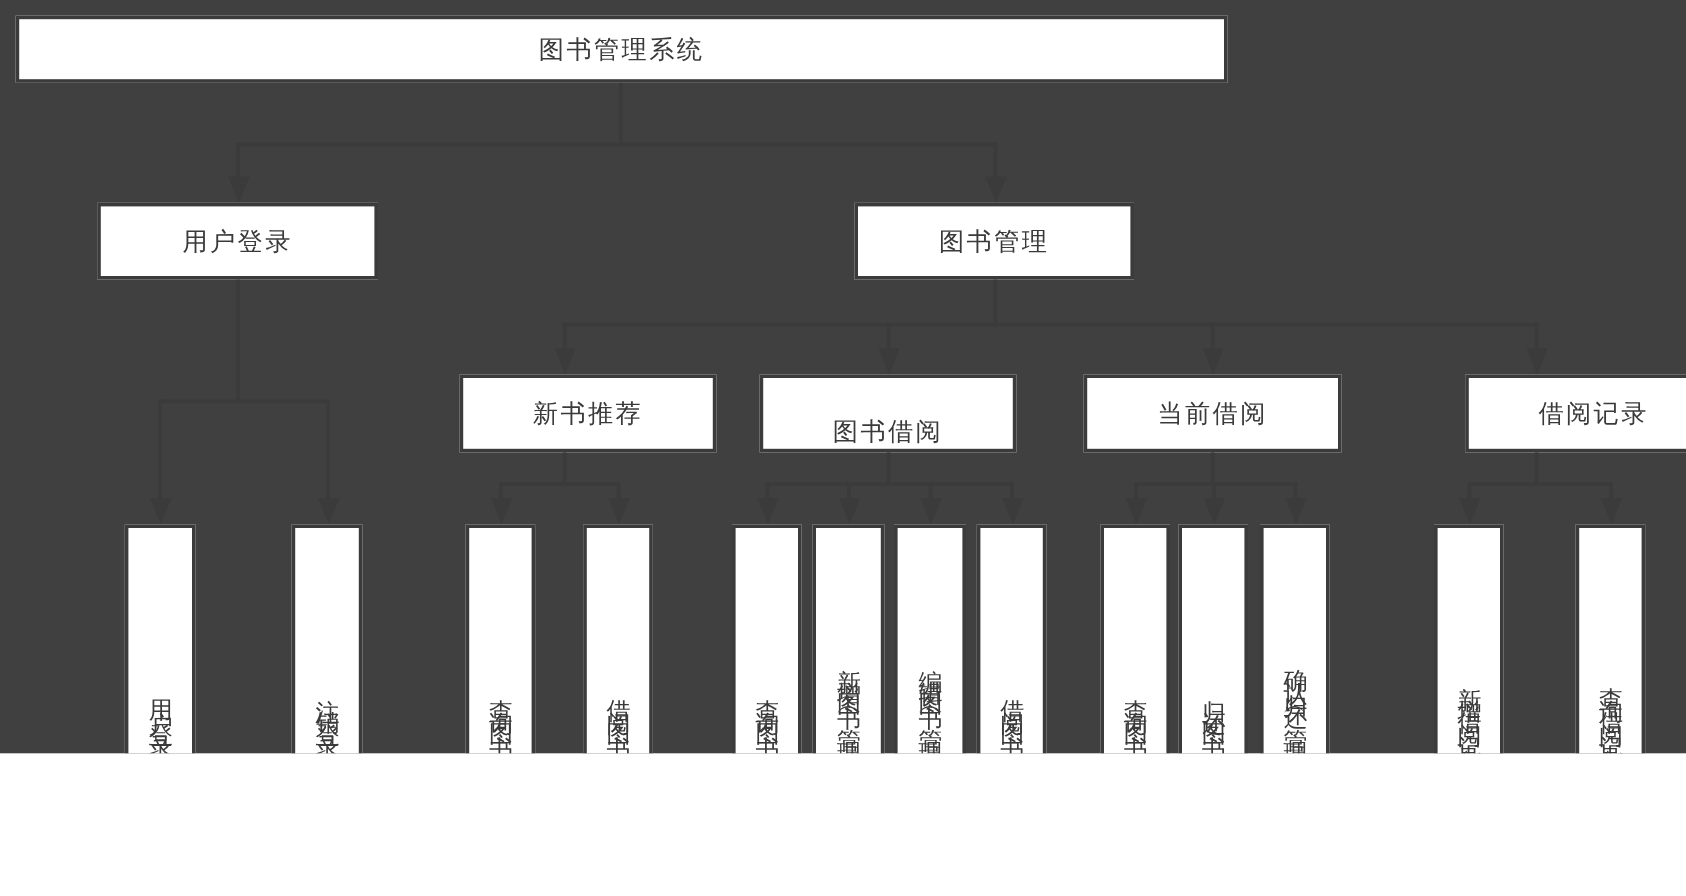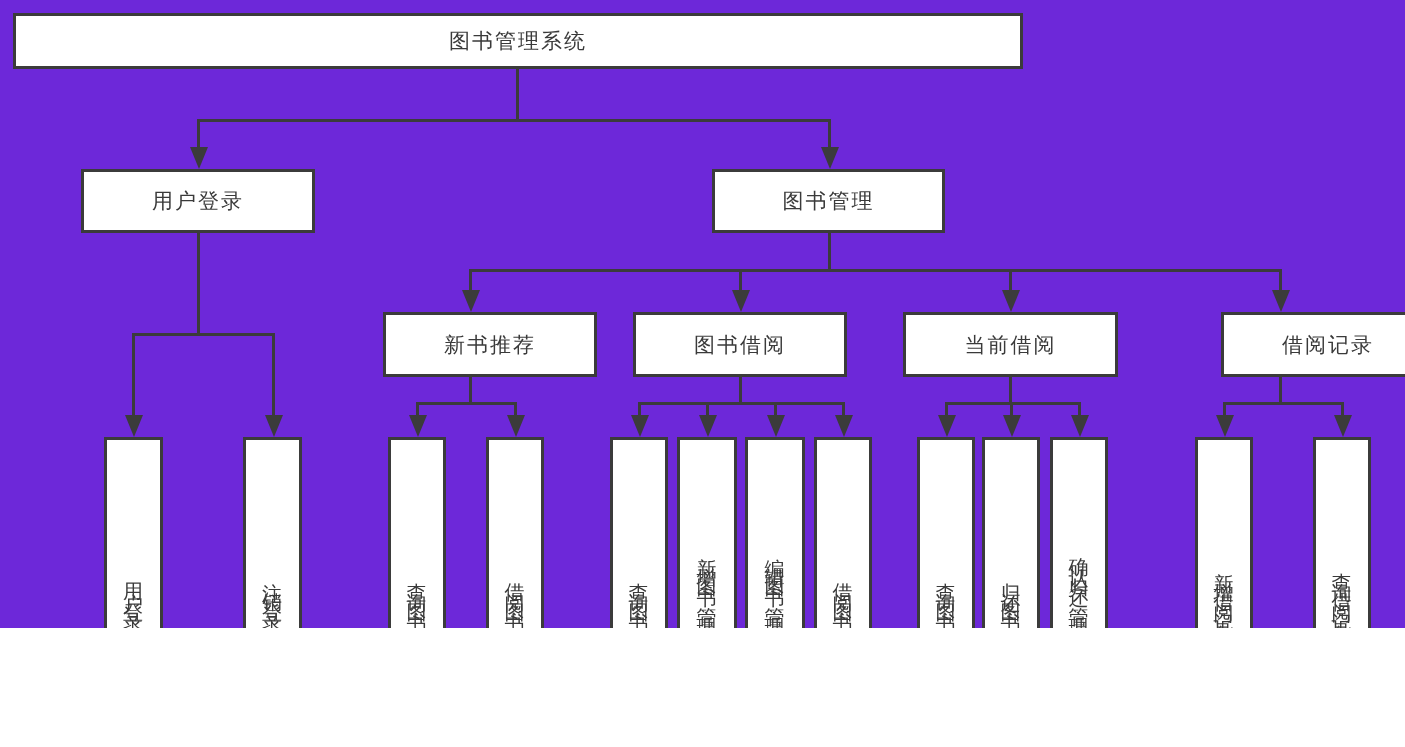--- a/index.html
+++ b/index.html
@@ -1,20 +1,20 @@
 <!DOCTYPE html>
 <html><head>
 <meta charset="utf-8">
 <style>
   html, body { margin: 0; padding: 0; background: #ffffff; }
   #canvas {
     position: relative;
     width: 1405px;
     height: 628px;
-    background: #6d28d9;
+    background: #404040;
     font-family: "Liberation Sans", sans-serif;
     overflow: hidden;
   }
   .box {
     position: absolute;
     box-sizing: border-box;
     border: 3px solid #3b3b3b;
     background: #ffffff;
     display: flex;
     align-items: center;
@@ -93,21 +93,21 @@
   <div class="vline" style="left:739px; top:269px; height:23px;"></div>
   <div class="arrow" style="left:732px; top:290px;"></div>
   <div class="vline" style="left:1009px; top:269px; height:23px;"></div>
   <div class="arrow" style="left:1002px; top:290px;"></div>
   <div class="vline" style="left:1279px; top:269px; height:23px;"></div>
   <div class="arrow" style="left:1272px; top:290px;"></div>
 
   <div class="box" style="left:383px; top:312px; width:214px; height:65px;">
     <span class="hlabel">新书推荐</span>
   </div>
-  <div class="box" style="left:633px; top:312px; width:214px; height:65px;">
+  <div class="box" style="left:633px; top:312px; width:214px; height:65px;align-items:flex-end;">
     <span class="hlabel">图书借阅</span>
   </div>
   <div class="box" style="left:903px; top:312px; width:215px; height:65px;font-family:Liberation Serif, serif;">
     <span class="hlabel">当前借阅</span>
   </div>
   <div class="box" style="left:1173px; top:312px; width:214px; height:65px;margin-left:48px;">
     <span class="hlabel">借阅记录</span>
   </div>
 
   <div class="vline" style="left:469px; top:377px; height:28px;"></div>

